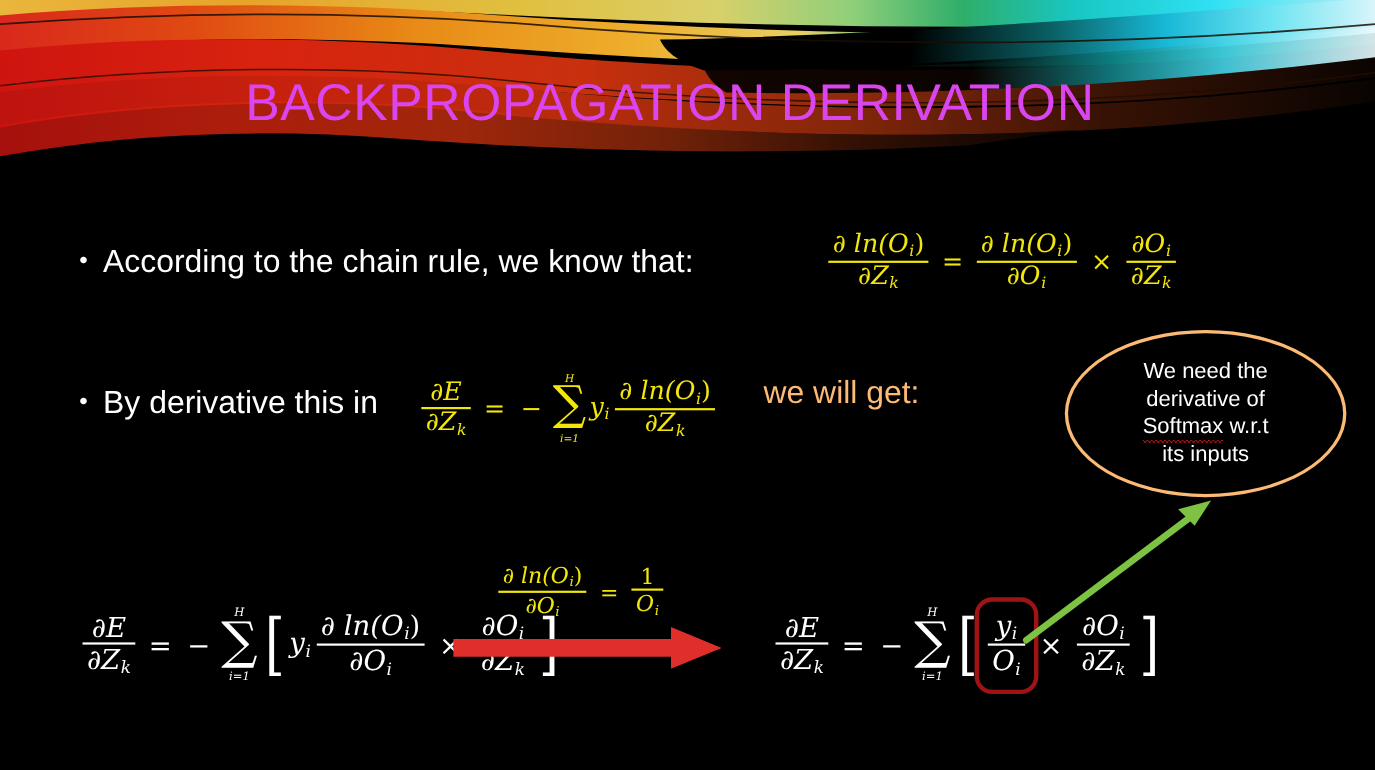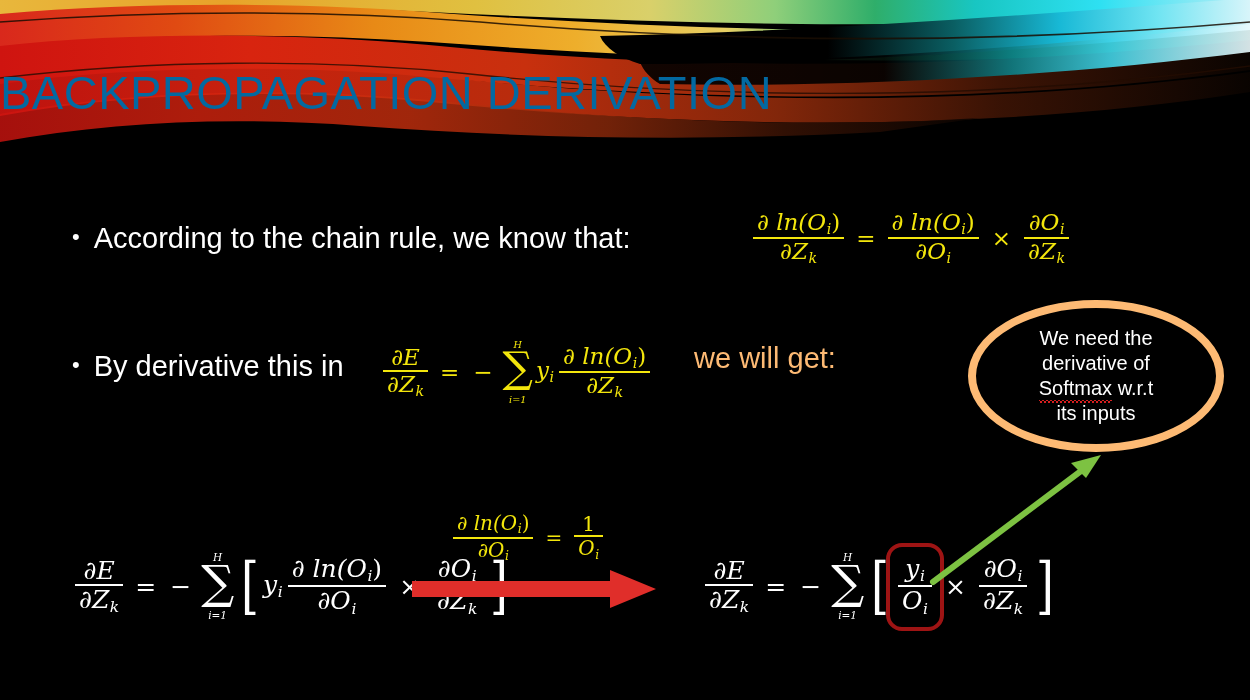--- a/index.html
+++ b/index.html
@@ -28,22 +28,22 @@
     pointer-events: none;
   }
   .banner svg { display: block; }
 
   
   .title {
     position: absolute;
     left: 0;
     top: 68px;
     width: 1218px;
-    text-align: left;
-    color: #0369a1;
+    text-align: center;
+    color: #d946ef;
     font-size: 47px;
     letter-spacing: 0.5px;
     font-weight: 400;
     line-height: 1.05;
     white-space: nowrap;
   }
 
   
   .bullet {
     position: absolute;
@@ -177,21 +177,21 @@
     box-sizing: border-box;
   }
 
   
   .callout {
     position: absolute;
     left: 968px;
     top: 300px;
     width: 256px;
     height: 152px;
-    border: 8px solid #fdba74;
+    border: 3px solid #fdba74;
     border-radius: 50%;
     background: #000;
     box-sizing: border-box;
     display: flex;
     flex-direction: column;
     align-items: center;
     justify-content: center;
     text-align: center;
   }
   .callout .ln {

